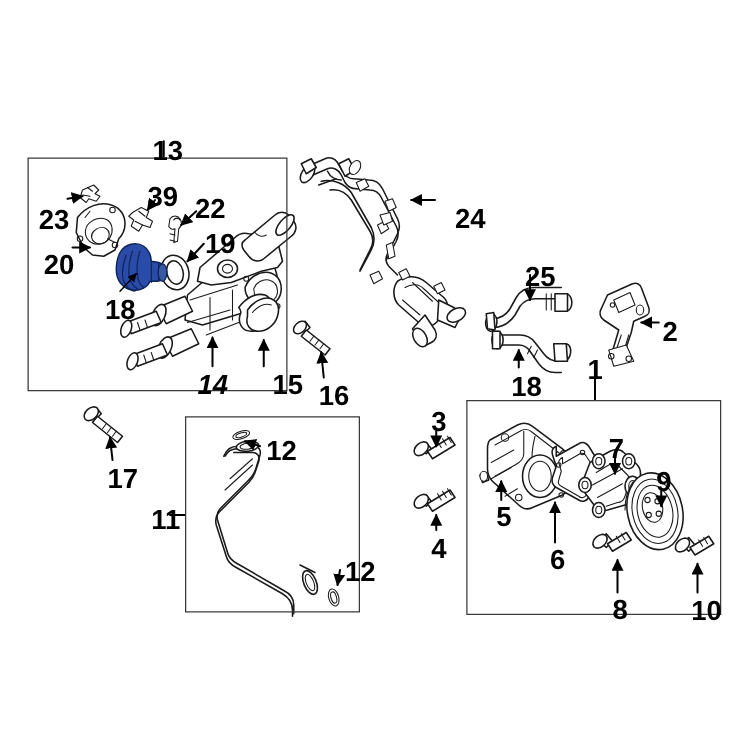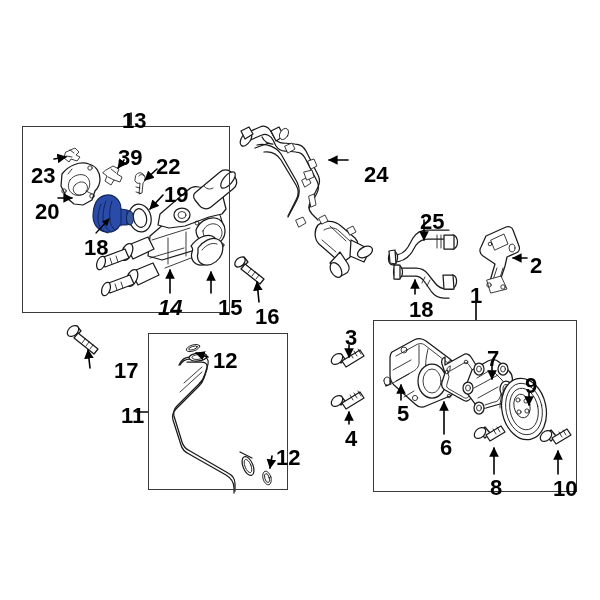--- a/index.html
+++ b/index.html
@@ -435,21 +435,21 @@
       <div class="callout" style="left: 490px; top: 477px;">8</div>
       <div class="callout" style="left: 525px; top: 375px;">9</div>
       <div class="callout" style="left: 553px; top: 478px;">10</div>
       <div class="callout" style="left: 121px; top: 405px;">11</div>
       <div class="callout" style="left: 213px; top: 350px;">12</div>
       <div class="callout" style="left: 276px; top: 447px;">12</div>
       <div class="callout" style="left: 122px; top: 110px;">13</div>
       <div class="callout" style="left: 158px; top: 297px; font-style: italic;">14</div>
       <div class="callout" style="left: 206px; top: 297px; margin-left: 12px;">15</div>
       <div class="callout" style="left: 255px; top: 306px;">16</div>
-      <div class="callout" style="left: 86px; top: 360px; margin-left: 28px;">17</div>
+      <div class="callout" style="left: 86px; top: 372px;">17</div>
       <div class="callout" style="left: 84px; top: 237px; text-align: center;">18</div>
       <div class="callout" style="left: 164px; top: 184px; text-align: center;">19</div>
       <div class="callout" style="left: 35px; top: 201px; text-align: right;">20</div>
       <div class="callout" style="left: 118px; top: 147px;">39</div>
       <div class="callout" style="left: 156px; top: 156px;">22</div>
       <div class="callout" style="left: 31px; top: 165px;">23</div>
       <div class="callout" style="left: 364px; top: 164px;">24</div>
       <div class="callout" style="left: 420px; top: 211px;">25</div>
       <div class="callout" style="left: 409px; top: 299px;">18</div>
     </div>

